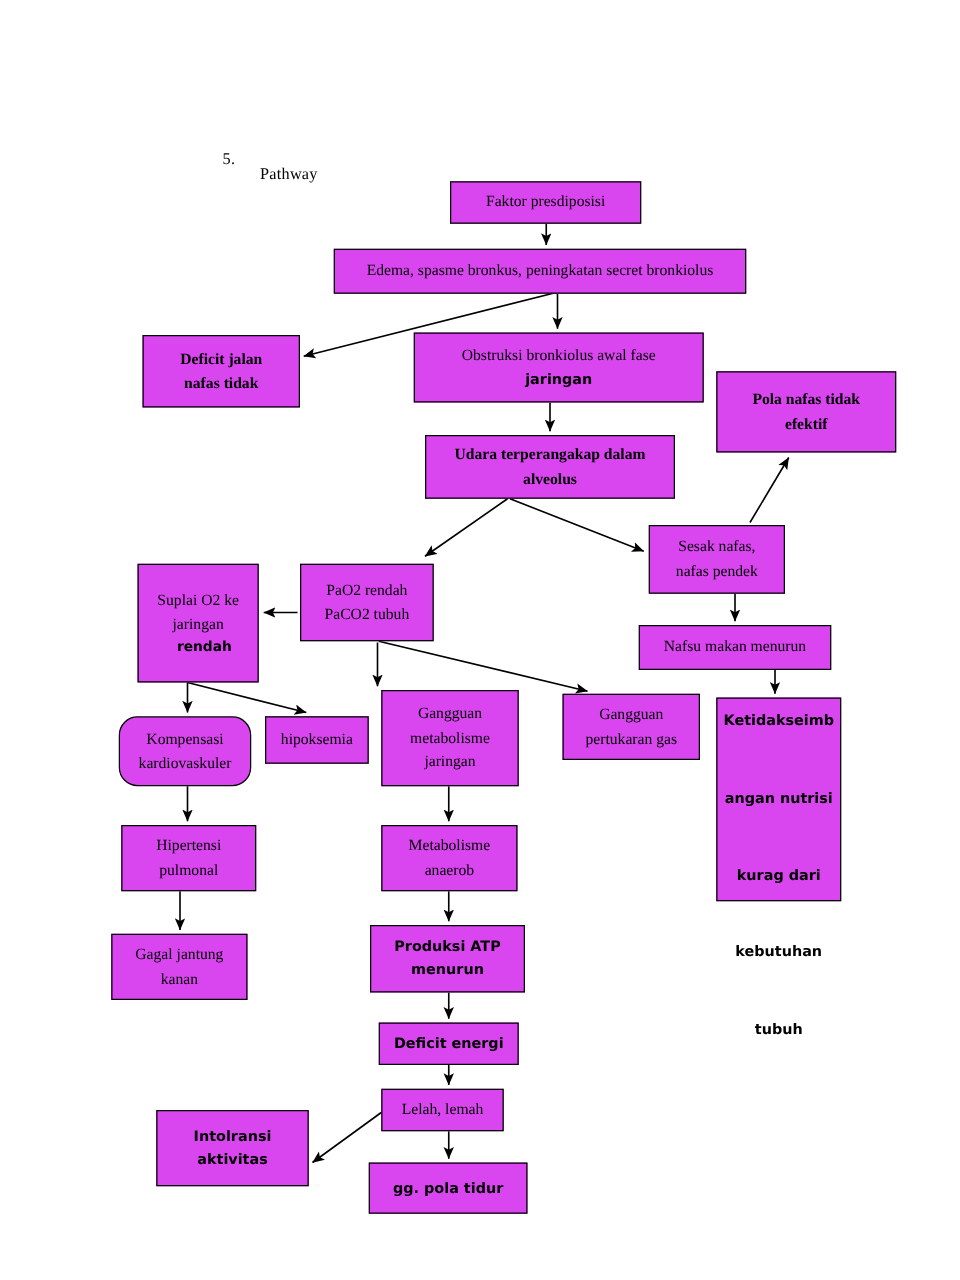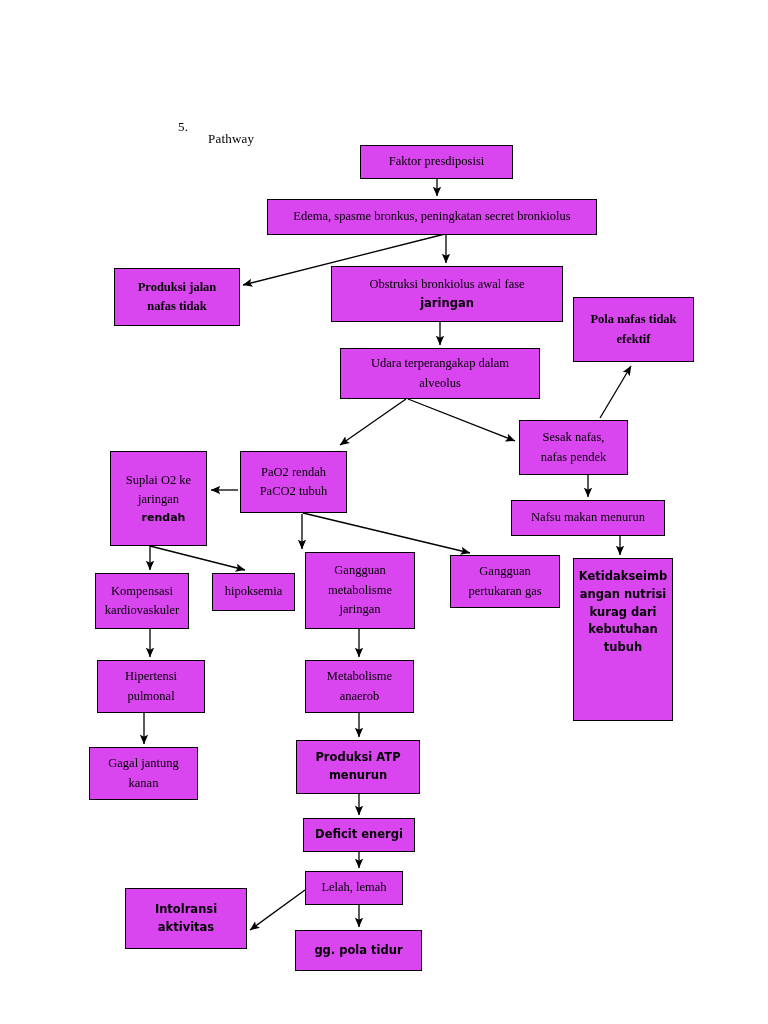--- a/index.html
+++ b/index.html
@@ -13,21 +13,21 @@
   .heading .txt{position:absolute;left:30px;top:0;margin-top:12px;}
 
   .node{position:absolute;box-sizing:border-box;border:1.3px solid #000;background:#d946ef;
         display:flex;flex-direction:column;align-items:center;justify-content:center;
         text-align:center;line-height:1.55;}
   .node .ln{display:block;white-space:nowrap;}
   .serif{font-family:"Liberation Serif","DejaVu Serif",serif;font-size:12.5px;}
   .bold-serif{font-family:"Liberation Serif","DejaVu Serif",serif;font-weight:bold;font-size:12.5px;}
   .bold-sans{font-family:"DejaVu Sans","Liberation Sans",sans-serif;font-weight:bold;font-size:11.5px;}
   .bold-sans-sm{font-family:"DejaVu Sans","Liberation Sans",sans-serif;font-weight:bold;font-size:11px;margin-left:10px;}
-  .pad-top{justify-content:flex-start;padding-top:9px;}
+  .pad-top{justify-content:flex-start;padding-top:9px;gap:44px;}
 </style>
 </head>
 <body>
 
 <div id="canvas">
 
   <div class="heading" style="left:178px;top:119px;">
     <span class="num">5.</span>
     <span class="txt">Pathway</span>
   </div>
@@ -65,32 +65,32 @@
   </svg>
 
   <div id="node-layer">
       <div class="node" style="left: 360px; top: 145px; width: 153px; height: 34px;">
         <span class="ln serif">Faktor presdiposisi</span>
       </div>
       <div class="node" style="left: 267px; top: 199px; width: 330px; height: 36px;">
         <span class="ln serif">Edema, spasme bronkus, peningkatan secret bronkiolus</span>
       </div>
       <div class="node" style="left: 114px; top: 268px; width: 126px; height: 58px;">
-        <span class="ln bold-serif">Produksi jalan</span>
+        <span class="ln bold-serif">Deficit jalan</span>
         <span class="ln bold-serif">nafas tidak</span>
       </div>
       <div class="node" style="left: 331px; top: 266px; width: 232px; height: 56px;">
         <span class="ln serif">Obstruksi bronkiolus awal fase</span>
         <span class="ln bold-sans">jaringan</span>
       </div>
-      <div class="node" style="left: 573px; top: 297px; width: 121px; height: 65px;">
+      <div class="node" style="left: 573px; top: 297px; width: 144px; height: 65px;">
         <span class="ln bold-serif">Pola nafas tidak</span>
         <span class="ln bold-serif">efektif</span>
       </div>
-      <div class="node" style="left: 340px; top: 348px; width: 200px; height: 51px;">
+      <div class="node" style="left: 340px; top: 348px; width: 200px; height: 51px; font-weight: bold;">
         <span class="ln serif">Udara terperangakap dalam</span>
         <span class="ln serif">alveolus</span>
       </div>
       <div class="node" style="left: 519px; top: 420px; width: 109px; height: 55px;">
         <span class="ln serif">Sesak nafas,</span>
         <span class="ln serif">nafas pendek</span>
       </div>
       <div class="node" style="left: 110px; top: 451px; width: 97px; height: 95px;">
         <span class="ln serif">Suplai O2 ke</span>
         <span class="ln serif">jaringan</span>
@@ -112,21 +112,21 @@
         <span class="ln serif">Gangguan</span>
         <span class="ln serif">pertukaran gas</span>
       </div>
       <div class="node pad-top" style="left: 573px; top: 558px; width: 100px; height: 163px;">
         <span class="ln bold-sans">Ketidakseimb</span>
         <span class="ln bold-sans">angan nutrisi</span>
         <span class="ln bold-sans">kurag dari</span>
         <span class="ln bold-sans">kebutuhan</span>
         <span class="ln bold-sans">tubuh</span>
       </div>
-      <div class="node" style="left: 95px; top: 573px; width: 94px; height: 56px;">
+      <div class="node" style="left: 95px; top: 573px; width: 106px; height: 56px; border-radius: 15px;">
         <span class="ln serif">Kompensasi</span>
         <span class="ln serif">kardiovaskuler</span>
       </div>
       <div class="node" style="left: 212px; top: 573px; width: 83px; height: 38px;">
         <span class="ln serif">hipoksemia</span>
       </div>
       <div class="node" style="left: 97px; top: 660px; width: 108px; height: 53px;">
         <span class="ln serif">Hipertensi</span>
         <span class="ln serif">pulmonal</span>
       </div>

